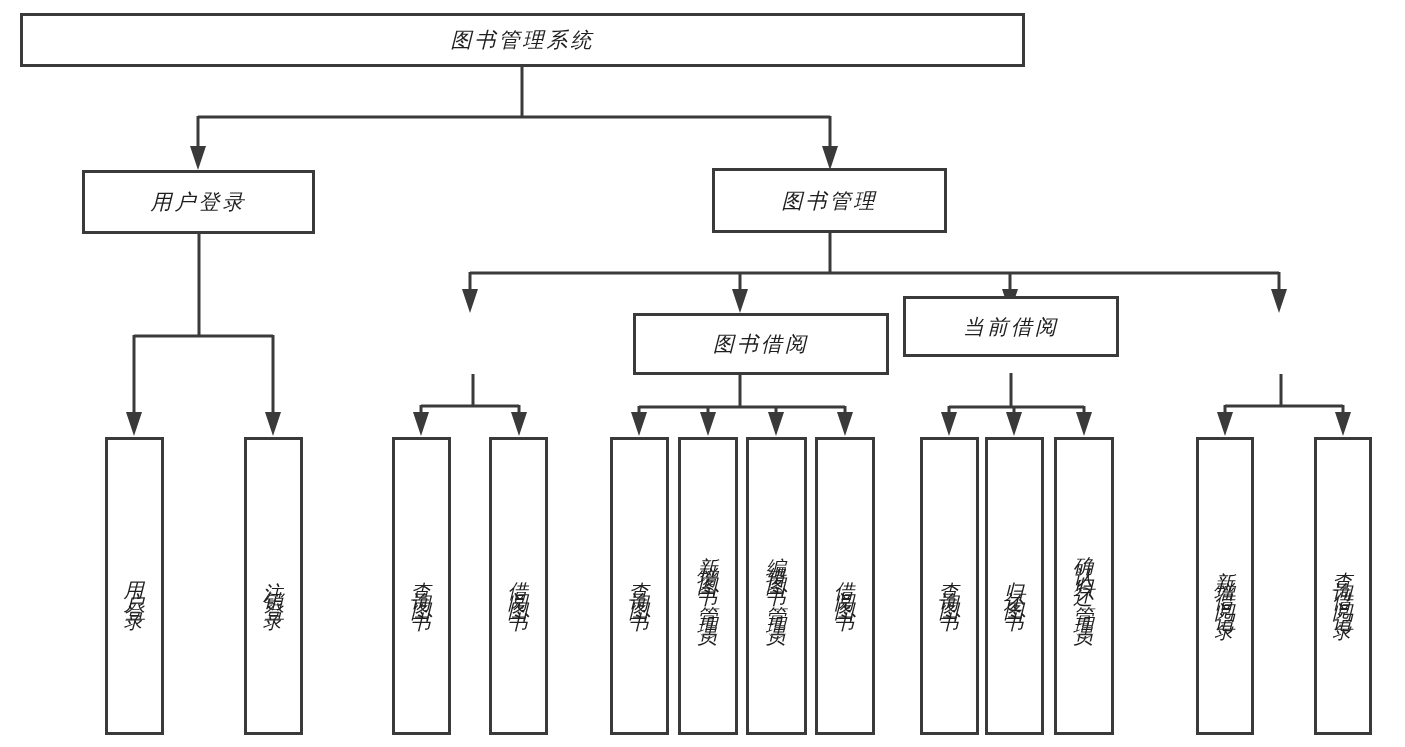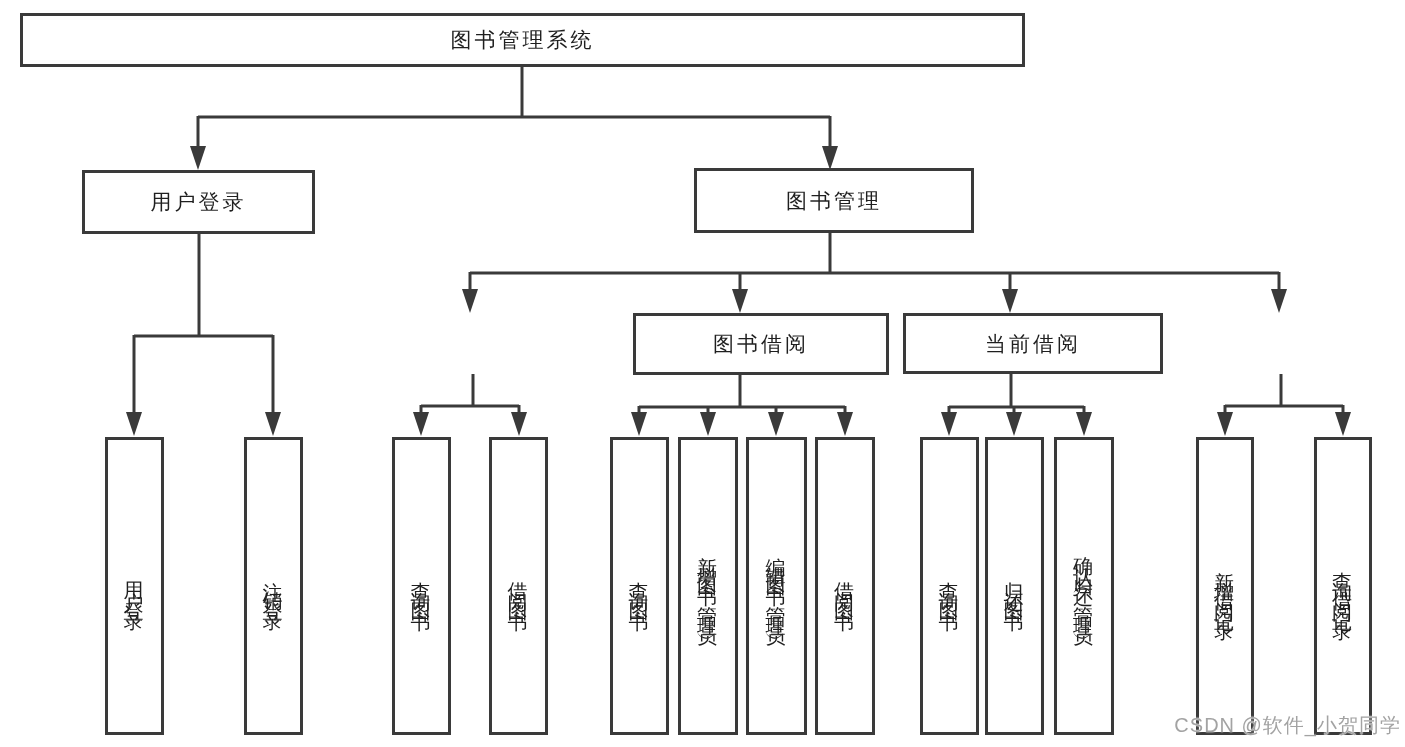--- a/index.html
+++ b/index.html
@@ -10,21 +10,21 @@
   body {
     width: 1405px;
     height: 747px;
     position: relative;
     overflow: hidden;
     font-family: "Liberation Sans", "DejaVu Sans", sans-serif;
   }
   #stage {
     position: absolute;
     left: 0; top: 0;
-    width: 1405px; height: 747px;
+    width: 1405px; height: 747px; font-style: italic;
   }
   svg.connectors {
     position: absolute;
     left: 0; top: 0;
     width: 1405px; height: 747px;
   }
   .node {
     position: absolute;
     box-sizing: border-box;
     background: #ffffff;
@@ -140,28 +140,28 @@
     </g>
   </svg>
 
   <div class="node h-node" style="left:20px;top:13px;width:1005px;height:54px">
     <span>图书管理系统</span>
   </div>
 
   <div class="node h-node" style="left:82px;top:170px;width:233px;height:64px">
     <span>用户登录</span>
   </div>
-  <div class="node h-node" style="left:694px;top:168px;width:280px;height:65px">
+  <div class="node h-node" style="left:712px;top:168px;width:235px;height:65px">
     <span>图书管理</span>
   </div>
 
   <div class="node h-node" style="left:633px;top:313px;width:256px;height:62px">
     <span>图书借阅</span>
   </div>
-  <div class="node h-node" style="left:903px;top:313px;width:260px;height:61px">
+  <div class="node h-node" style="left:903px;top:296px;width:216px;height:61px">
     <span>当前借阅</span>
   </div>
 
   <div class="node v-node" style="left:105px;top:437px;width:59px;height:298px">
     <span>用户登录</span>
   </div>
   <div class="node v-node" style="left:244px;top:437px;width:59px;height:298px">
     <span>注销登录</span>
   </div>
 
@@ -195,15 +195,14 @@
     <span>确认归还（管理员）</span>
   </div>
 
   <div class="node v-node" style="left:1196px;top:437px;width:58px;height:298px">
     <span>新增借阅记录</span>
   </div>
   <div class="node v-node" style="left:1314px;top:437px;width:58px;height:298px">
     <span>查询借阅记录</span>
   </div>
 
-  <div class="watermark">CSDN @软件_小贺同学</div>
 
 </div>
 
 </body></html>

